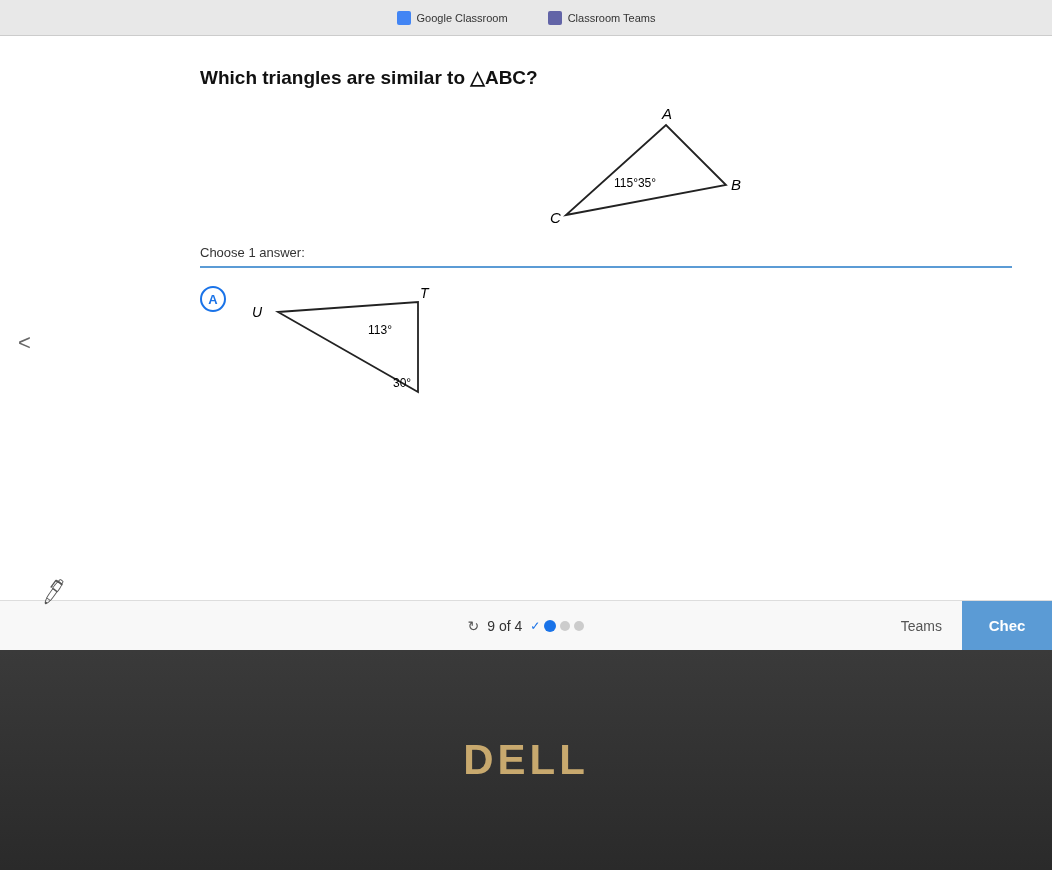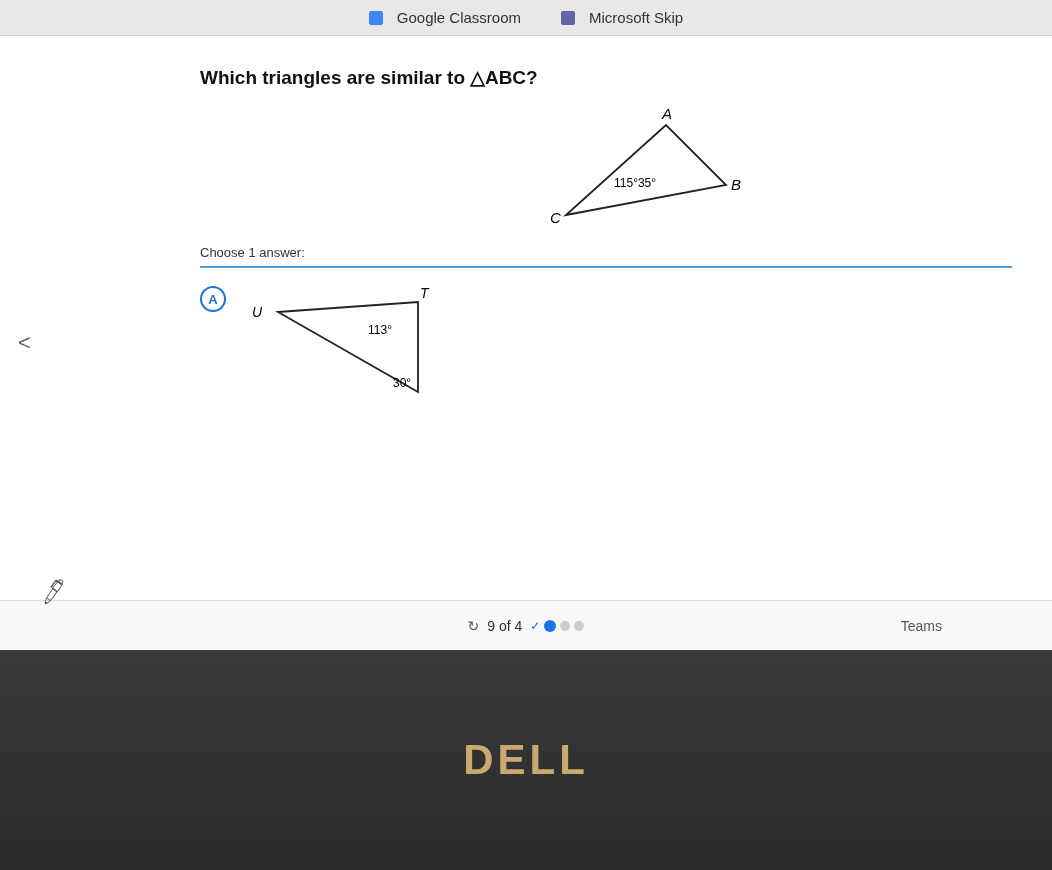--- a/index.html
+++ b/index.html
@@ -35,22 +35,22 @@
       gap: 40px;
       border-bottom: 1px solid #ccc;
       font-size: 13px;
       color: #333;
       padding: 0 20px;
     }
 
     .browser-tab {
       display: flex;
       align-items: center;
-      gap: 14px;
-      font-size: 15px;
+      gap: 6px;
+      font-size: 11px;
       color: #333;
     }
 
     .tab-icon-google {
       width: 14px;
       height: 14px;
       background: #4285f4;
       border-radius: 2px;
       display: inline-block;
     }
@@ -254,21 +254,21 @@
 
 <div class="screen">
 
   <div class="browser-bar">
     <div class="browser-tab">
       <span class="tab-icon-google"></span>
       <span>Google Classroom</span>
     </div>
     <div class="browser-tab">
       <span class="tab-icon-teams"></span>
-      <span>Microsoft Skip</span>
+      <span>Classroom Teams</span>
     </div>
   </div>
 
   <div class="content-area">
 
     <div class="left-nav">&lt;</div>
 
     <div class="question-title">Which triangles are similar to △ABC?</div>
 
     <div class="triangle-abc-container">
@@ -311,20 +311,21 @@
         <span class="refresh-icon">↻</span>
         <span>9 of 4</span>
         <div class="progress-dots">
           <span class="dot check">✓</span>
           <span class="dot" style="background:#1a73e8; width:12px; height:12px;"></span>
           <span class="dot"></span>
           <span class="dot"></span>
         </div>
       </div>
       <button class="skip-btn">Teams</button>
+      <button class="check-btn">Chec</button>
     </div>
 
   </div>
 </div>
 
 <div class="person-icon">🖊</div>
 
 <div class="laptop-bezel">
   <div class="dell-logo">
     <span>DELL</span>

